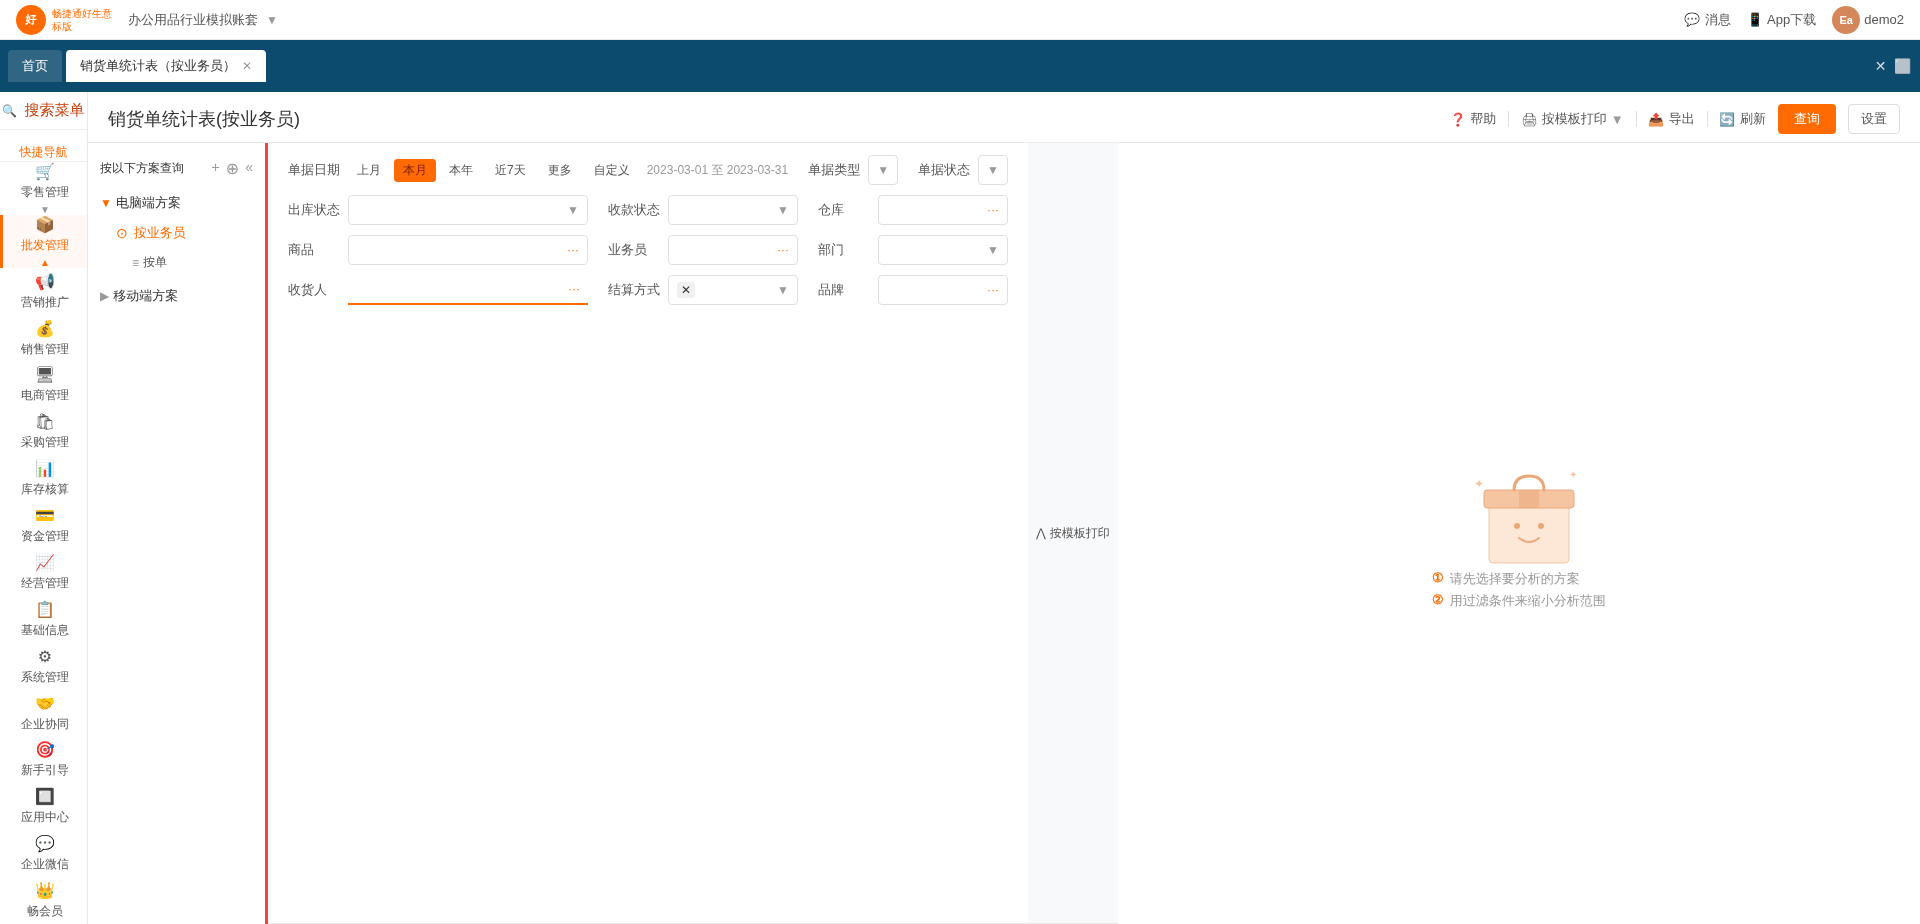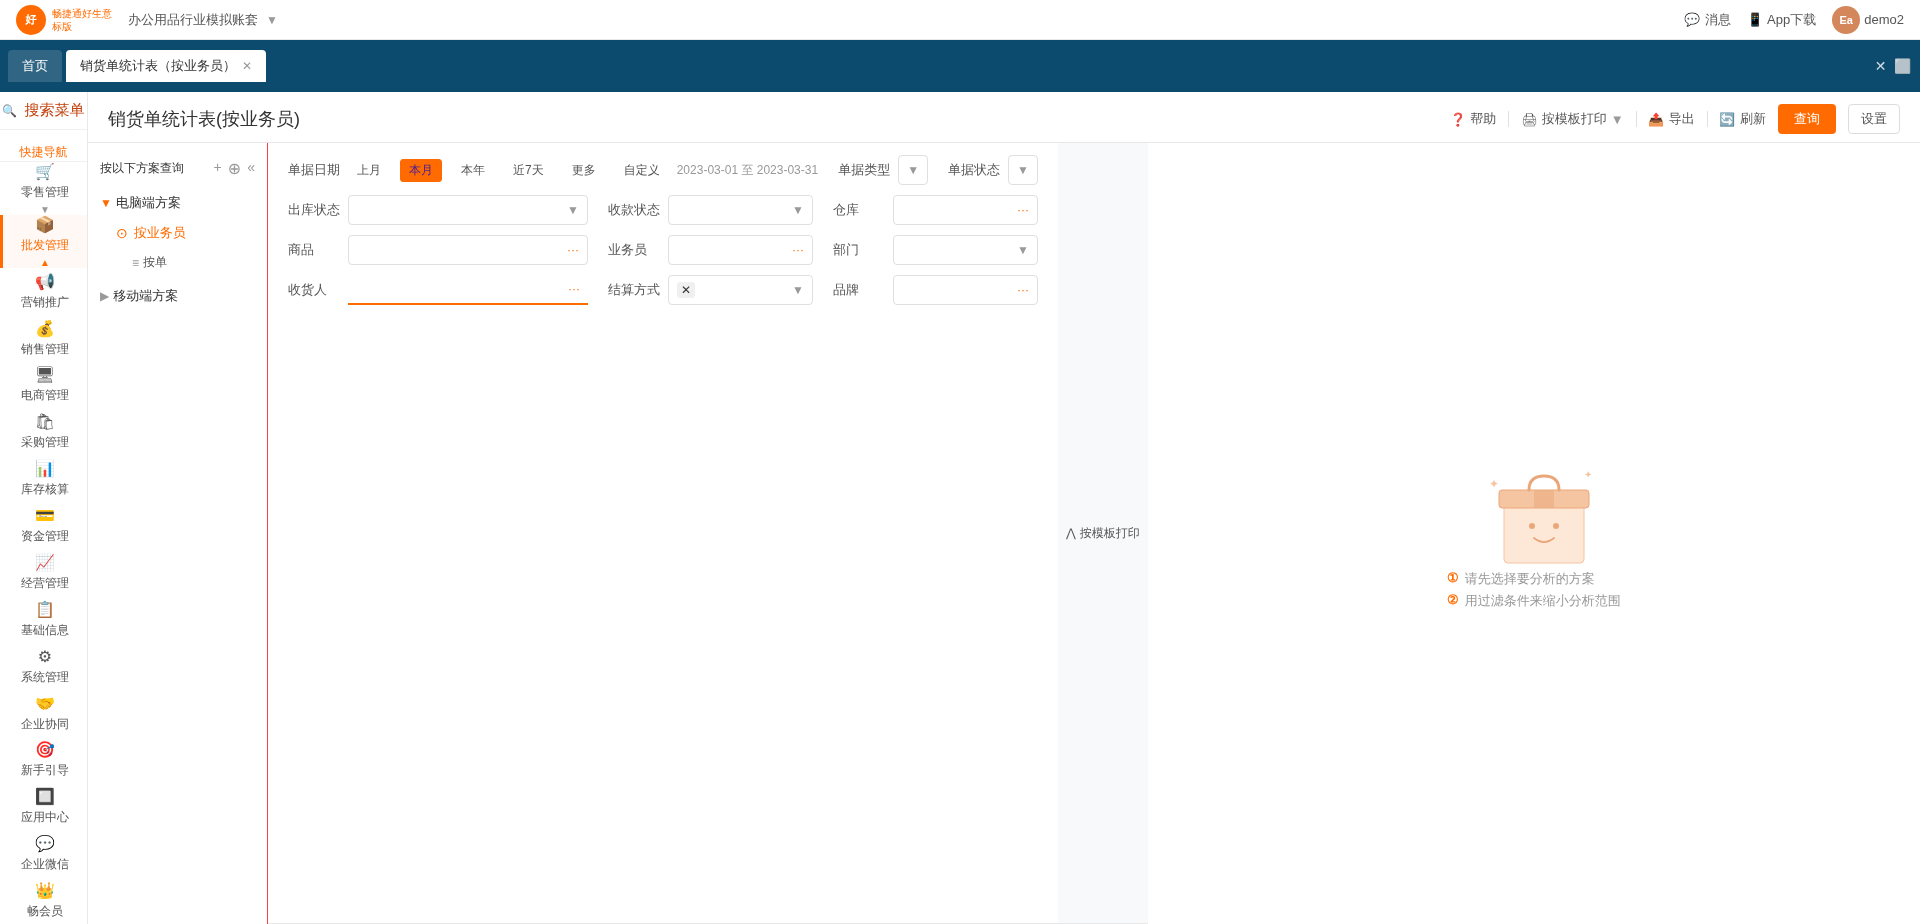--- a/index.html
+++ b/index.html
@@ -43,21 +43,21 @@
     
     .page-header { background: white; padding: 12px 20px 8px; border-bottom: 1px solid #e8e8e8; display: flex; align-items: center; justify-content: space-between; flex-shrink: 0; }
     .page-title { font-size: 18px; font-weight: 500; color: #333; }
     .page-actions { display: flex; align-items: center; gap: 12px; }
     .action-btn { display: flex; align-items: center; gap: 4px; font-size: 13px; color: #555; cursor: pointer; }
     .action-btn-primary { background: #ff6b00; color: white; border: none; padding: 6px 16px; border-radius: 4px; cursor: pointer; font-size: 13px; }
     .action-btn-outline { border: 1px solid #ddd; color: #555; padding: 5px 12px; border-radius: 4px; cursor: pointer; font-size: 13px; background: white; }
     .divider-v { width: 1px; height: 16px; background: #e0e0e0; }
 
     
-    .scheme-sidebar { width: 180px; background: white; border-right: 1px solid #ef4444; padding: 10px 0; flex-shrink: 0; }
+    .scheme-sidebar { width: 180px; background: white; border-right: 3px solid #ef4444; padding: 10px 0; flex-shrink: 0; }
     .scheme-header { display: flex; align-items: center; justify-content: space-between; padding: 6px 12px; font-size: 13px; color: #555; }
     .scheme-actions { display: flex; gap: 6px; }
     .scheme-action-icon { color: #999; cursor: pointer; font-size: 14px; }
     .scheme-group { margin-top: 4px; }
     .scheme-group-title { display: flex; align-items: center; gap: 4px; padding: 6px 12px; font-size: 13px; color: #333; cursor: pointer; }
     .scheme-group-icon { color: #ff6b00; font-size: 12px; }
     .scheme-item { padding: 6px 12px 6px 28px; display: flex; align-items: center; gap: 6px; cursor: pointer; font-size: 13px; color: #555; }
     .scheme-item.active { color: #ff6b00; }
     .scheme-item-icon { color: #ff6b00; font-size: 14px; }
     .scheme-subitem { padding: 6px 12px 6px 44px; display: flex; align-items: center; gap: 4px; cursor: pointer; font-size: 12px; color: #555; }
@@ -66,23 +66,23 @@
     .filters-container { background: white; padding: 12px 20px; border-bottom: 1px solid #e8e8e8; flex-shrink: 0; }
     .filter-row { display: flex; align-items: center; gap: 0; margin-bottom: 10px; }
     .filter-row:last-child { margin-bottom: 0; }
     .filter-field { display: flex; align-items: center; flex: 1; min-width: 0; }
     .filter-label { font-size: 13px; color: #555; white-space: nowrap; margin-right: 8px; min-width: 52px; }
     .filter-input { flex: 1; height: 30px; border: 1px solid #e0e0e0; border-radius: 4px; padding: 0 8px; font-size: 13px; color: #333; display: flex; align-items: center; cursor: pointer; position: relative; }
     .filter-input .more { color: #ff6b00; font-size: 12px; margin-left: auto; }
     .filter-input .arrow { color: #999; font-size: 12px; margin-left: auto; }
     .filter-input .clear-tag { background: #f0f0f0; border-radius: 3px; padding: 1px 4px; font-size: 12px; display: flex; align-items: center; gap: 2px; }
     .filter-separator { width: 20px; flex-shrink: 0; }
-    .date-btn-group { display: flex; gap: 10px; margin-right: 8px; }
+    .date-btn-group { display: flex; gap: 4px; margin-right: 8px; }
     .date-btn { padding: 2px 8px; border-radius: 3px; font-size: 12px; cursor: pointer; border: 1px solid transparent; color: #555; }
-    .date-btn.active { background: #ff6b00; color: #4c1d95; border-color: #ff6b00; }
+    .date-btn.active { background: #ff6b00; color: #7f1d1d; border-color: #ff6b00; }
     .date-range { font-size: 12px; color: #999; }
 
     .collapse-bar { display: flex; justify-content: center; padding: 8px; background: #f8f9fa; border-bottom: 1px solid #e8e8e8; cursor: pointer; }
     .collapse-btn { color: #555; font-size: 12px; display: flex; align-items: center; gap: 4px; }
 
     
     .empty-state { flex: 1; display: flex; flex-direction: column; align-items: center; justify-content: center; gap: 12px; background: white; }
     .empty-icon { width: 100px; height: 100px; position: relative; }
     .empty-lines { display: flex; flex-direction: column; gap: 4px; }
     .empty-line { display: flex; align-items: flex-start; gap: 6px; font-size: 13px; color: #999; }

